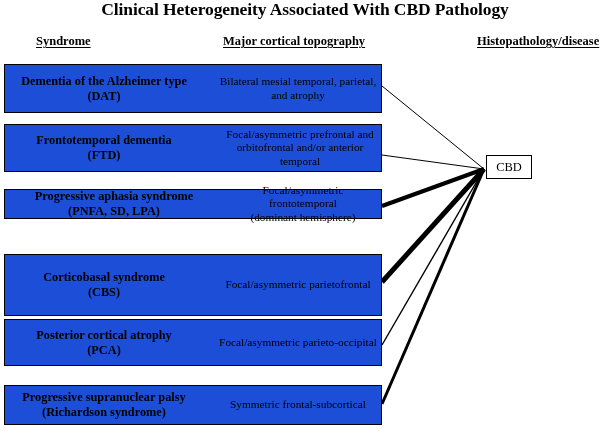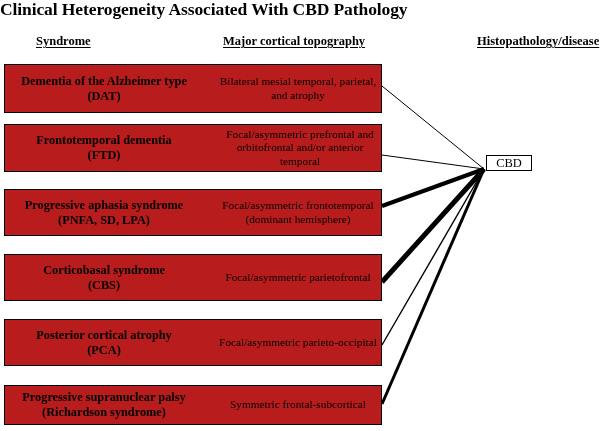--- a/index.html
+++ b/index.html
@@ -14,20 +14,21 @@
     background: #ffffff;
     overflow: hidden;
     font-family: "Liberation Serif", "DejaVu Serif", serif;
     color: #000000;
   }
   #diagram-title {
     position: absolute;
     left: 0;
     top: -1px;
     width: 610px;
+    text-align: center;
     font-size: 17.5px;
     font-weight: bold;
     letter-spacing: -0.1px;
     white-space: nowrap;
   }
   .col-header {
     position: absolute;
     font-size: 12.5px;
     font-weight: bold;
     text-decoration: underline;
@@ -45,21 +46,21 @@
     width: 610px;
     height: 431px;
   }
 
   .syndrome-row {
     position: absolute;
     left: 4px;
     width: 378px;
     box-sizing: border-box;
     border: 1.6px solid #000000;
-    background: #b91c1c;
+    background: #1d4ed8;
     display: flex;
     align-items: center;
   }
   .syndrome-name {
     width: 196px;
     flex: 0 0 196px;
     text-align: center;
     font-size: 12.3px;
     font-weight: bold;
     line-height: 1.22;
@@ -72,31 +73,31 @@
     line-height: 1.2;
     text-align: center;
     padding: 0 4px 0 2px;
     box-sizing: border-box;
     margin-left: 16px;
   }
   .syndrome-topography.align-left { text-align: center; padding-left: 6px; }
 
   #row-dat  { top: 64px;  height: 49px; }
   #row-ftd  { top: 124px; height: 48px; }
-  #row-pas  { top: 189px; height: 47px; }
-  #row-cbs  { top: 254px; height: 47px; }
+  #row-pas  { top: 189px; height: 30px; padding-left: 10px; }
+  #row-cbs  { top: 254px; height: 62px; }
   #row-pca  { top: 319px; height: 47px; }
   #row-psp  { top: 385px; height: 40px; }
 
   #cbd-node {
     position: absolute;
     left: 486px;
     top: 155px;
     width: 46px;
-    height: 16px;
+    height: 24px;
     box-sizing: border-box;
     border: 1.6px solid #000000;
     background: #ffffff;
     display: flex;
     align-items: center;
     justify-content: center;
     font-size: 12.5px;
   }
 </style>
 </head>

